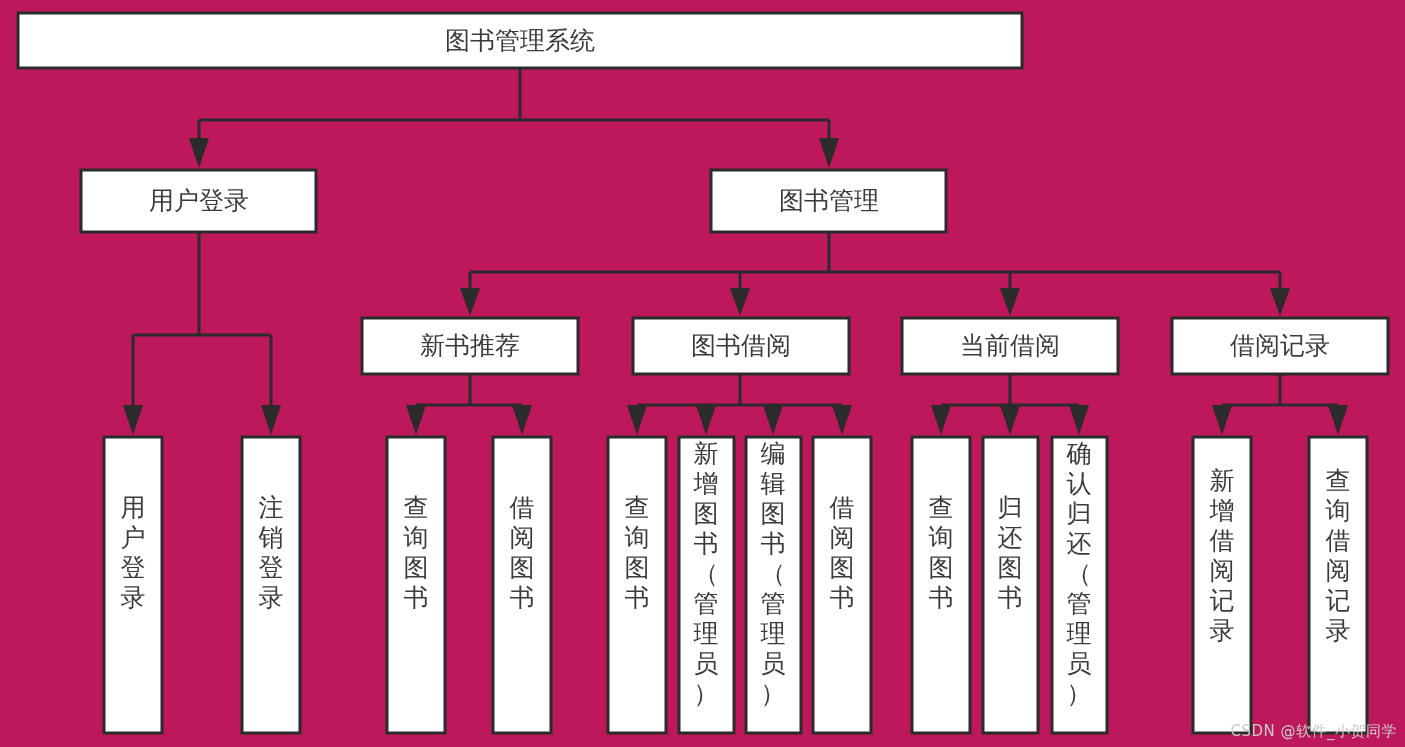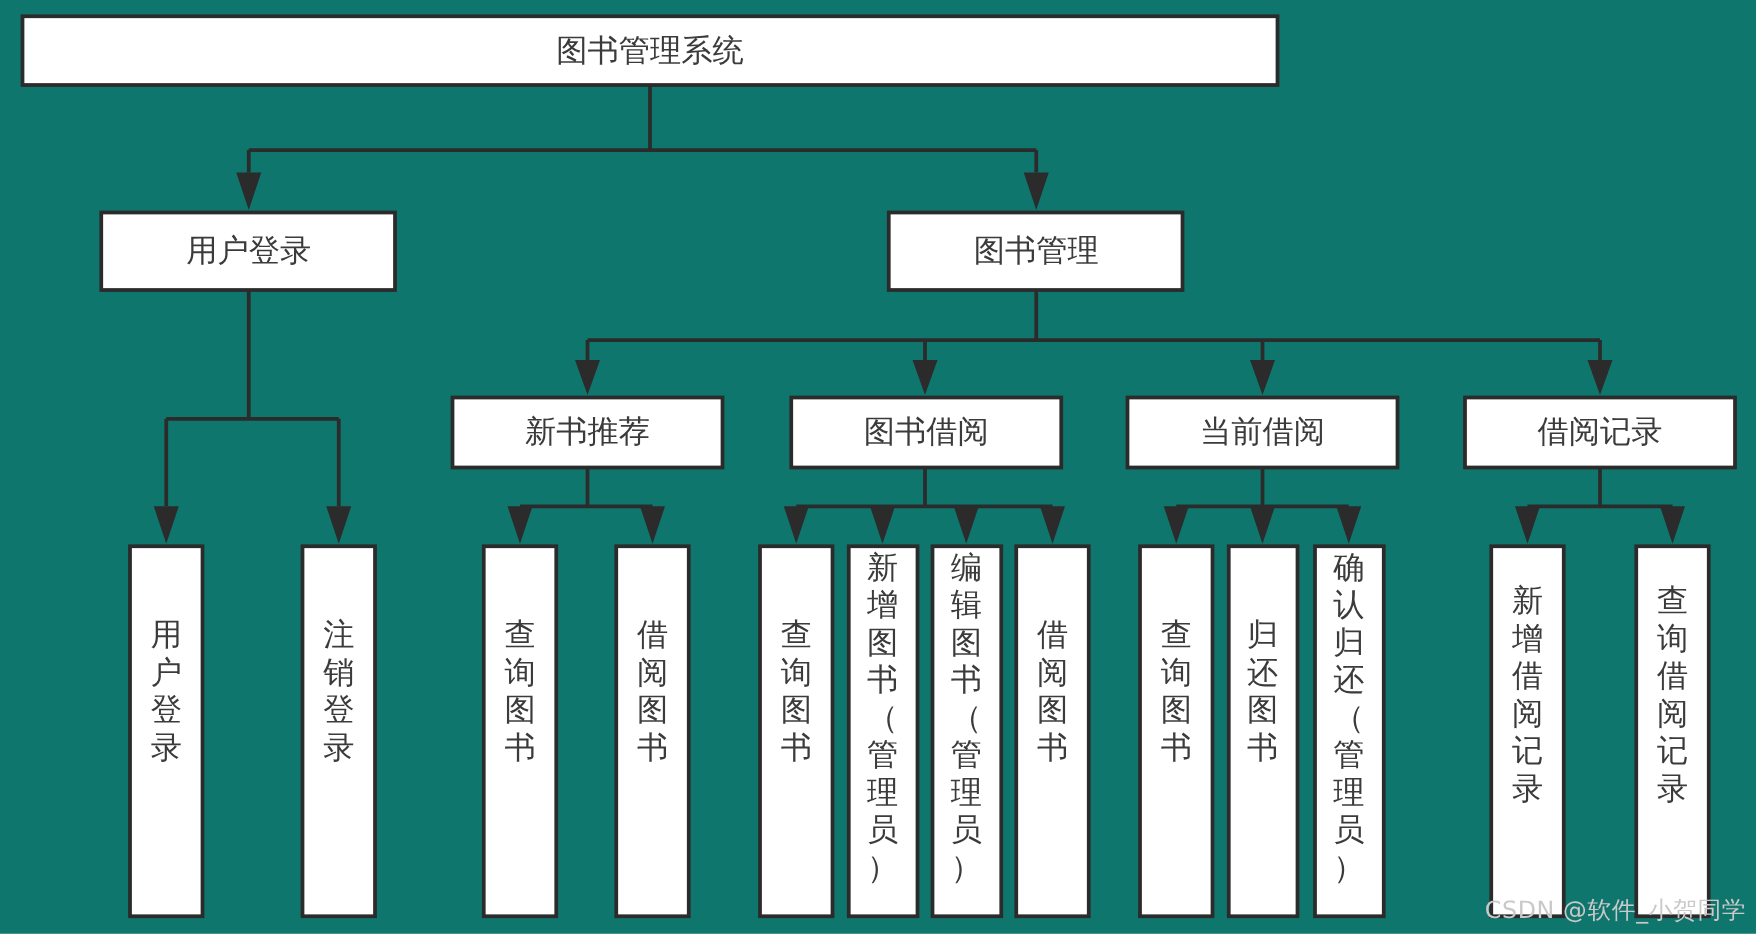--- a/index.html
+++ b/index.html
@@ -10,21 +10,21 @@
   body {
     width: 1405px;
     height: 747px;
     font-family: "DejaVu Sans", "Liberation Sans", sans-serif;
     overflow: hidden;
   }
   #diagram-root {
     position: relative;
     width: 1405px;
     height: 747px;
-    background: #0f766e;
+    background: #be185d;
   }
   svg.tree-canvas {
     position: absolute;
     left: 0;
     top: 0;
     width: 1405px;
     height: 747px;
   }
   .node-box {
     fill: #ffffff;
@@ -51,21 +51,21 @@
   }
   .arrow-head {
     fill: #2b2b2b;
     stroke: none;
   }
   .watermark {
     position: absolute;
     right: 8px;
     bottom: 6px;
     color: #c9c9c9;
-    font-size: 19px;
+    font-size: 15px;
     font-family: "DejaVu Sans", "Liberation Sans", sans-serif;
     letter-spacing: 0.5px;
     white-space: nowrap;
     user-select: none;
   }
 </style>
 </head>
 <body>
 
 <div id="diagram-root">

